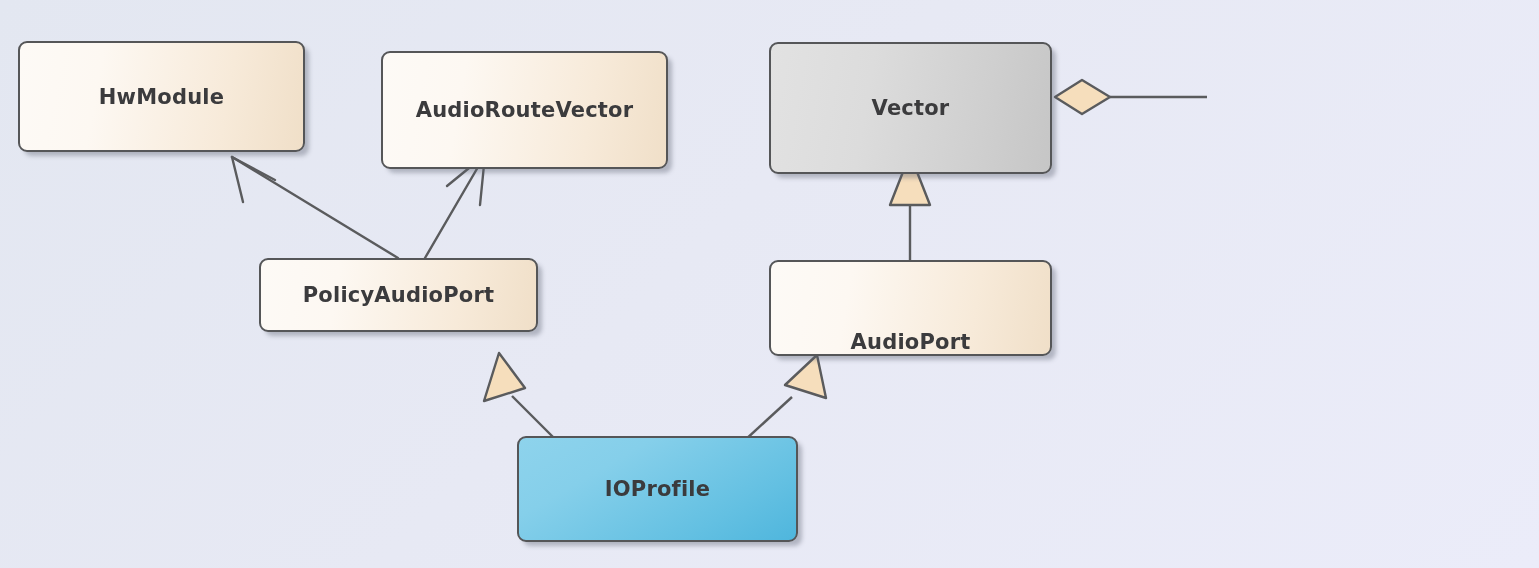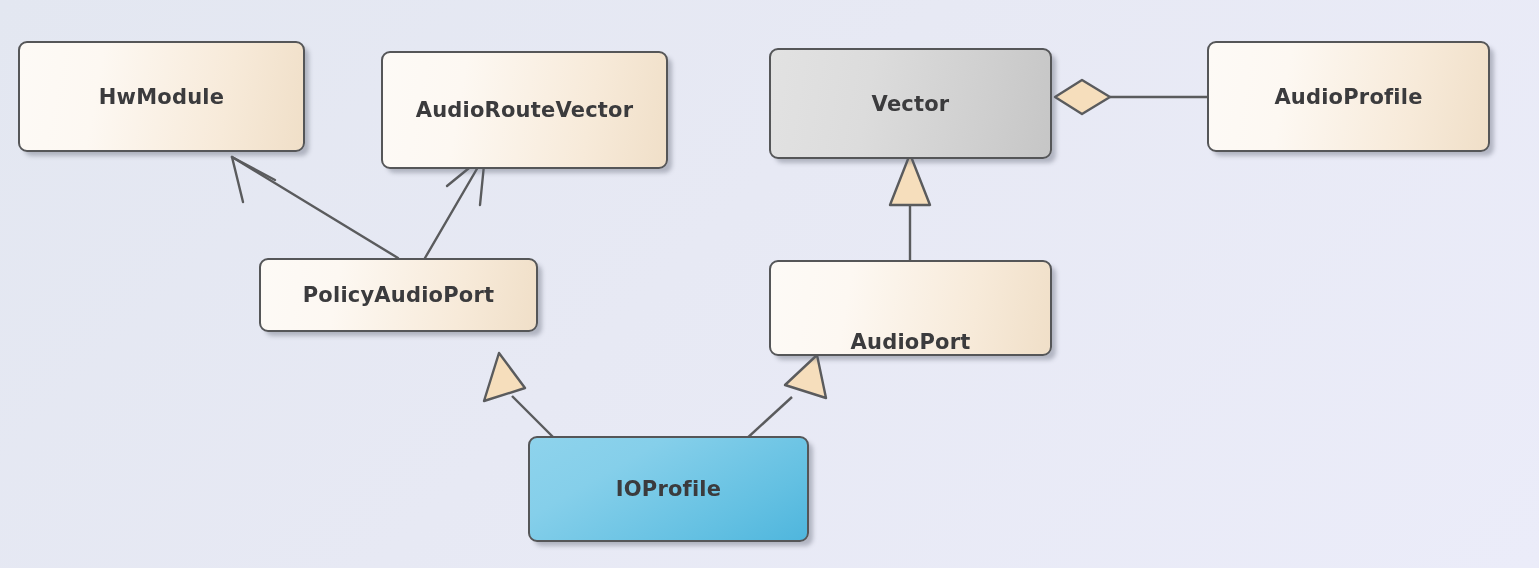--- a/index.html
+++ b/index.html
@@ -43,21 +43,20 @@
     user-select: none;
   }
   .fill-peach {
     background: linear-gradient(100deg, #fdfaf6 0%, #fdf8f2 28%, #f7ead9 72%, #f0dfc8 100%);
   }
   .fill-gray {
     background: linear-gradient(100deg, #e2e2e2 0%, #dcdcdc 35%, #cfcfcf 75%, #c6c6c6 100%);
   }
   .fill-blue {
     background: linear-gradient(150deg, #8ed3ec 0%, #85cfea 30%, #63c0e2 75%, #4fb6dd 100%);
-    margin-left: 11px;
   }
 </style>
 </head>
 <body>
 
 <div id="canvas">
 
   <svg id="edge-layer" viewBox="0 0 1539 568" width="1539" height="568" xmlns="http://www.w3.org/2000/svg">
 
     <g>
@@ -95,27 +94,24 @@
   </svg>
 
   <div class="node fill-peach" style="left:18px; top:41px; width:287px; height:111px;">
     <span class="node-label">HwModule</span>
   </div>
 
   <div class="node fill-peach" style="left:381px; top:51px; width:287px; height:118px;">
     <span class="node-label">AudioRouteVector</span>
   </div>
 
-  <div class="node fill-gray" style="left:769px; top:48px; width:283px; height:111px;align-items:center;">
+  <div class="node fill-gray" style="left:769px; top:42px; width:283px; height:132px;align-items:center;">
     <span class="node-label">Vector</span>
   </div>
 
-  <div class="node fill-peach" style="left:1207px; top:41px; width:283px; height:111px;">
-    <span class="node-label">AudioProfile</span>
-  </div>
 
   <div class="node fill-peach" style="left:259px; top:258px; width:279px; height:74px;">
     <span class="node-label">PolicyAudioPort</span>
   </div>
 
   <div class="node fill-peach" style="left:769px; top:260px; width:283px; height:96px;align-items:flex-end;">
     <span class="node-label">AudioPort</span>
   </div>
 
   <div class="node fill-blue" style="left:517px; top:436px; width:281px; height:106px;">

